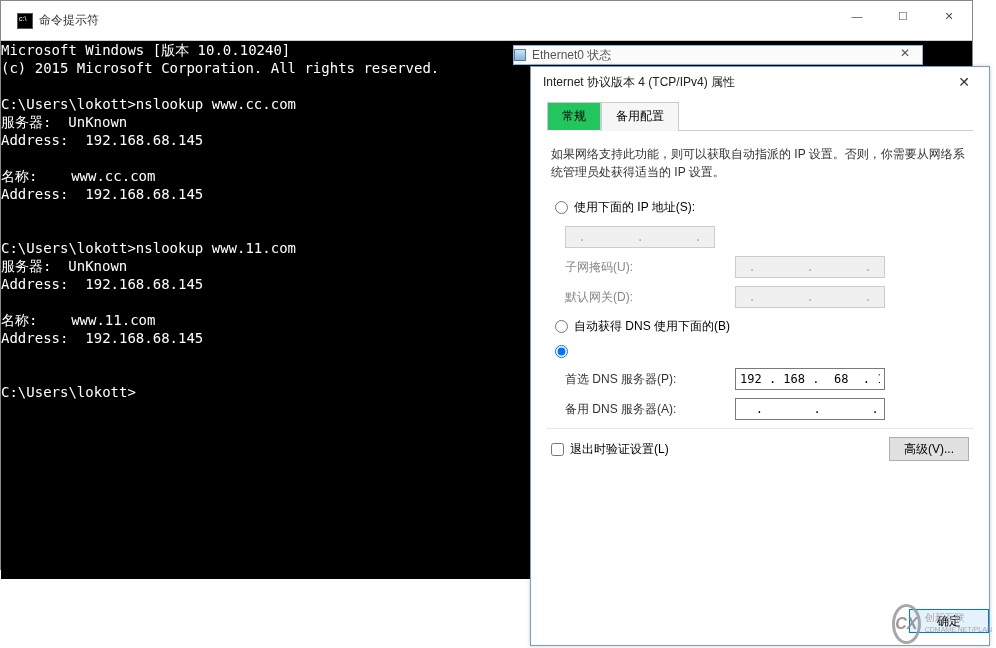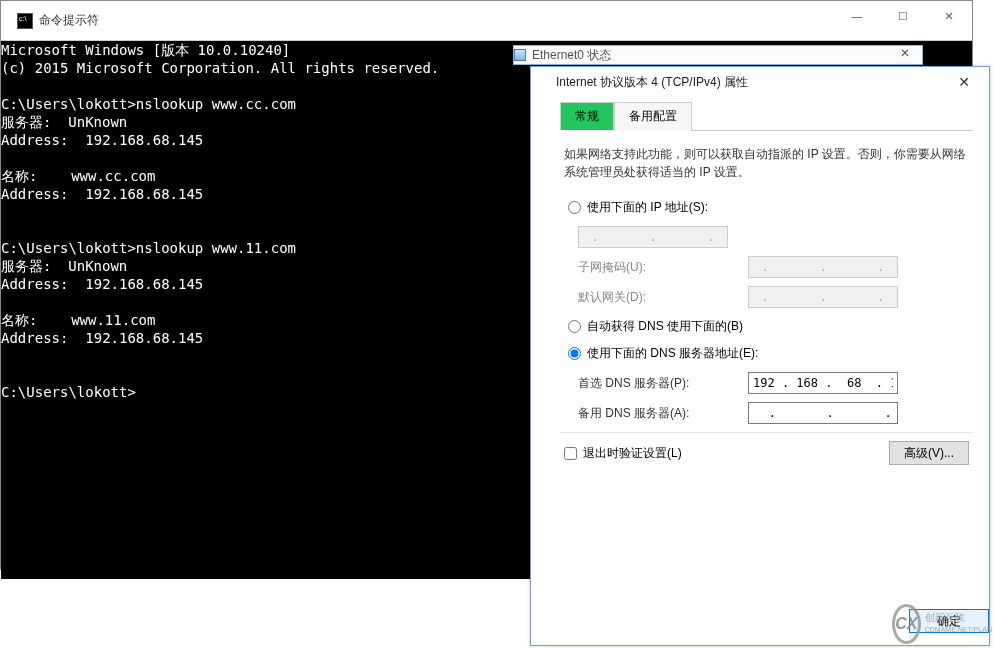--- a/index.html
+++ b/index.html
@@ -102,21 +102,20 @@
 
 
 .ipv4-dialog {
   position: absolute;
   left: 530px; top: 66px;
   width: 460px;
   height: 580px;
   background: #fff;
   border: 1px solid #7a9ec2;
   box-shadow: 0 0 4px rgba(0,0,0,0.2);
-  padding-left: 13px;
 }
 .ipv4-title {
   height: 30px;
   padding: 0 10px 0 12px;
   display:flex;
   align-items:center;
   font-size:12px;
   color:#222;
 }
 .ipv4-close {
@@ -311,21 +310,20 @@
         <input class="ip-input disabled" disabled="" value=".       .       ." style="">
       </div>
     </div>
 
     <div class="radio-row">
       <input type="radio" name="dnsmode" style="">
       <span>自动获得 DNS 使用下面的(B)</span>
     </div>
     <div class="radio-row">
       <input type="radio" name="dnsmode" checked="" style="">
-      <span>使用下面的 DNS 服务器地址(E):</span>
     </div>
     <div class="field-group">
       <div class="field">
         <label>首选 DNS 服务器(P):</label>
         <input class="ip-input" value="192 . 168 .  68  . 145" style="">
       </div>
       <div class="field">
         <label>备用 DNS 服务器(A):</label>
         <input class="ip-input" value="  .       .       ." style="">
       </div>

